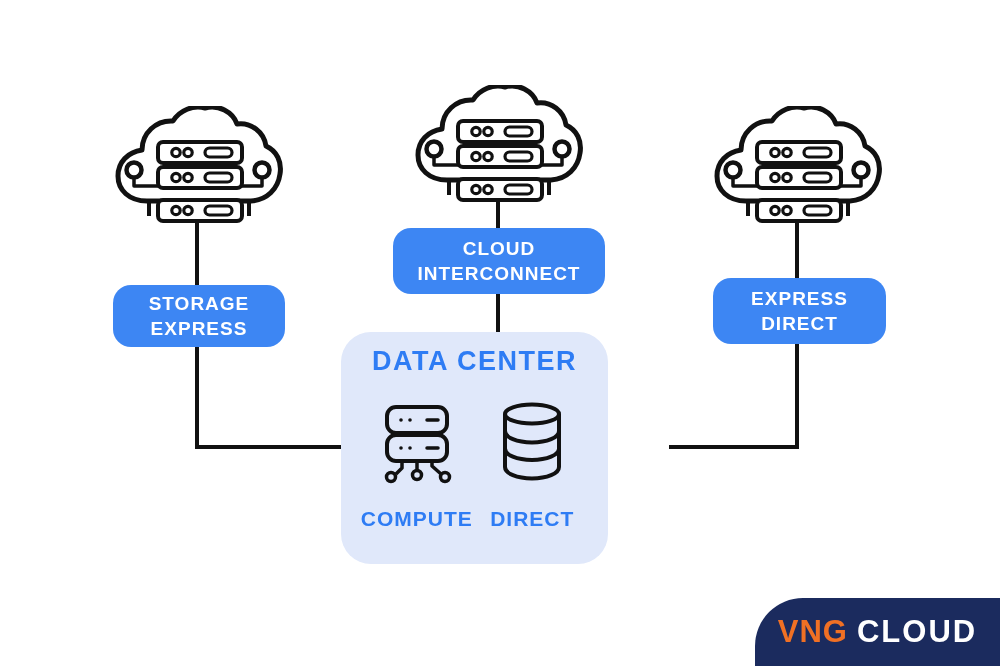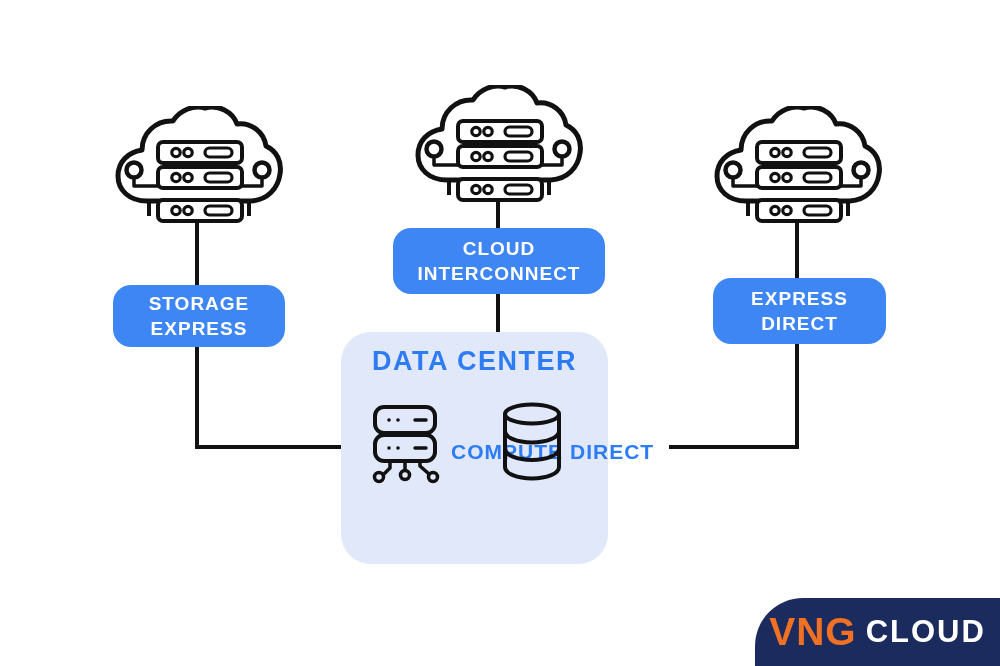--- a/index.html
+++ b/index.html
@@ -41,33 +41,33 @@
     display:flex;flex-direction:column;align-items:center;
   }
   .dc-title{
     margin-top:14px;color:var(--title-blue);font-weight:bold;
     font-size:27px;letter-spacing:1.5px;text-align:center;
   }
   .dc-items{
     width:100%;display:flex;justify-content:space-between;
     padding:0 18px;margin-top:20px;
   }
-  .dc-item{width:135px;display:flex;flex-direction:row;align-items:center;}
+  .dc-item{width:135px;display:flex;flex-direction:column;align-items:center;}
   .dc-icon-wrap{height:92px;display:flex;align-items:center;justify-content:center;}
   .dc-item-label{
     margin-top:18px;color:var(--title-blue);font-weight:bold;
     font-size:21px;letter-spacing:1px;text-align:center;
   }
 
   .logo-plate{
     position:absolute;right:0;bottom:0;width:245px;height:68px;
     background:var(--logo-navy);border-top-left-radius:48px;
     display:flex;align-items:center;justify-content:center;gap:9px;
   }
-  .logo-brand{color:var(--logo-orange);font-weight:bold;font-size:39px;letter-spacing:1px;}
+  .logo-brand{color:var(--logo-orange);font-weight:bold;font-size:31px;letter-spacing:1px;}
   .logo-product{color:#ffffff;font-weight:bold;font-size:31px;letter-spacing:2px;}
 
   .svg-defs{position:absolute;width:0;height:0;overflow:hidden;}
 </style>
 </head>
 <body>
 
 <svg class="svg-defs" aria-hidden="true">
   <defs>
     <symbol id="sym-cloud-servers" viewBox="0 0 170 125">

